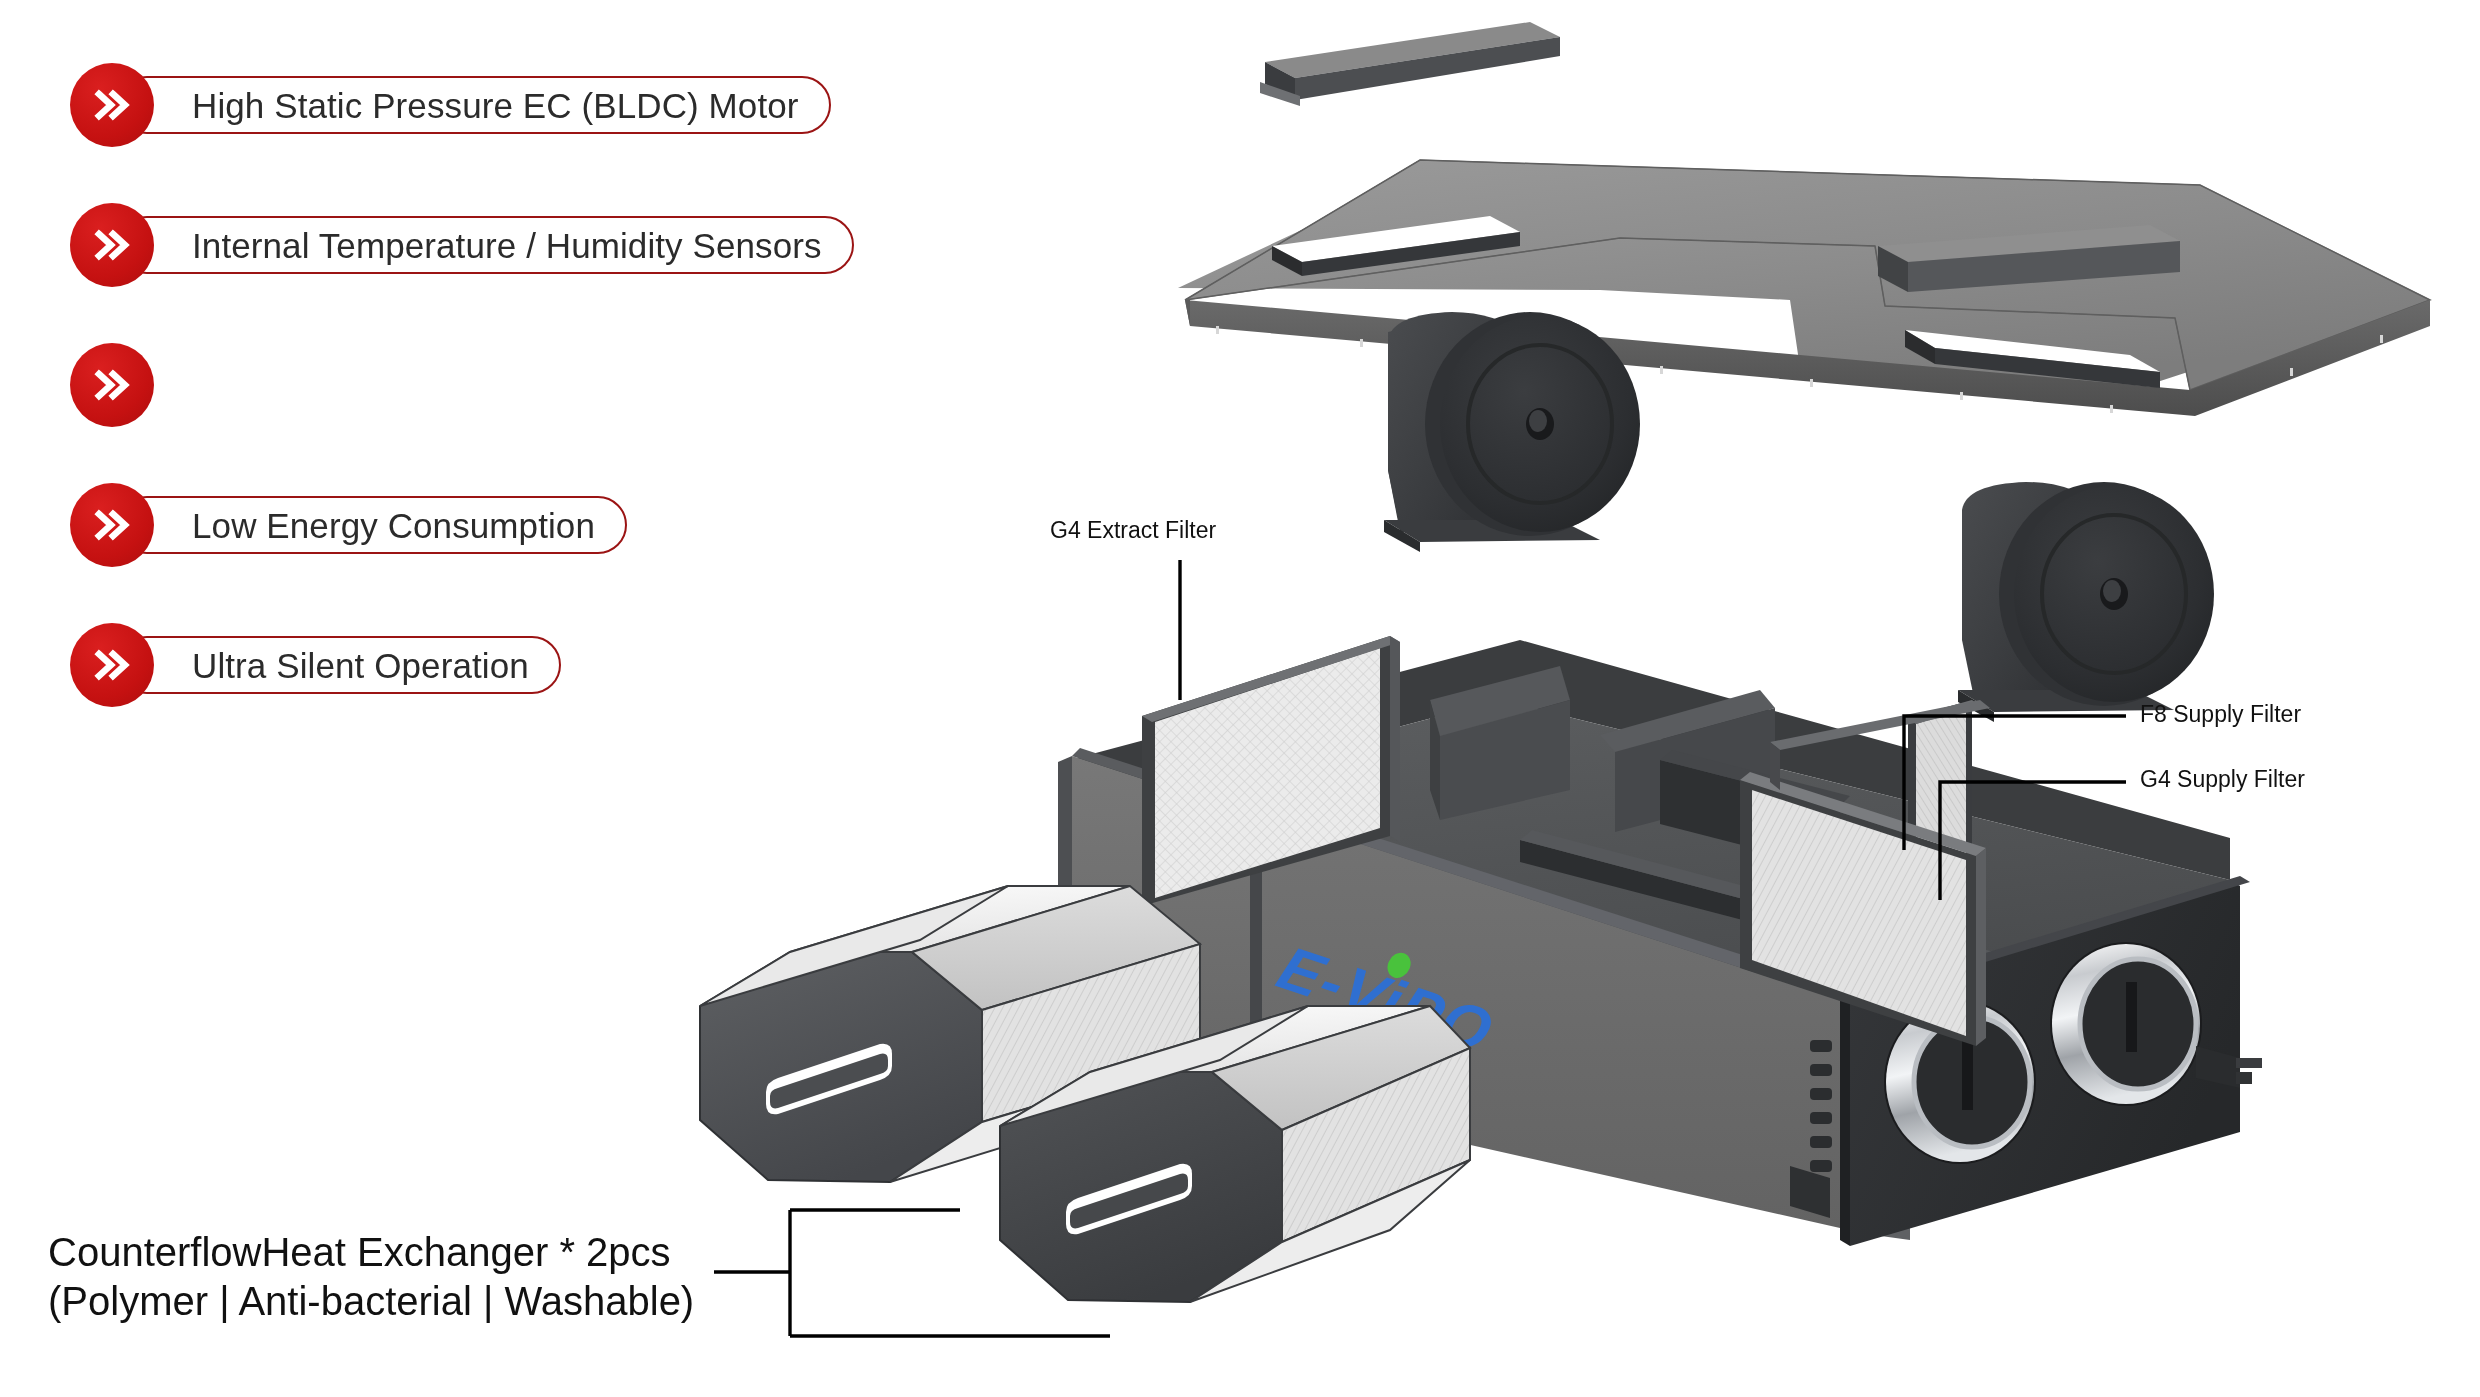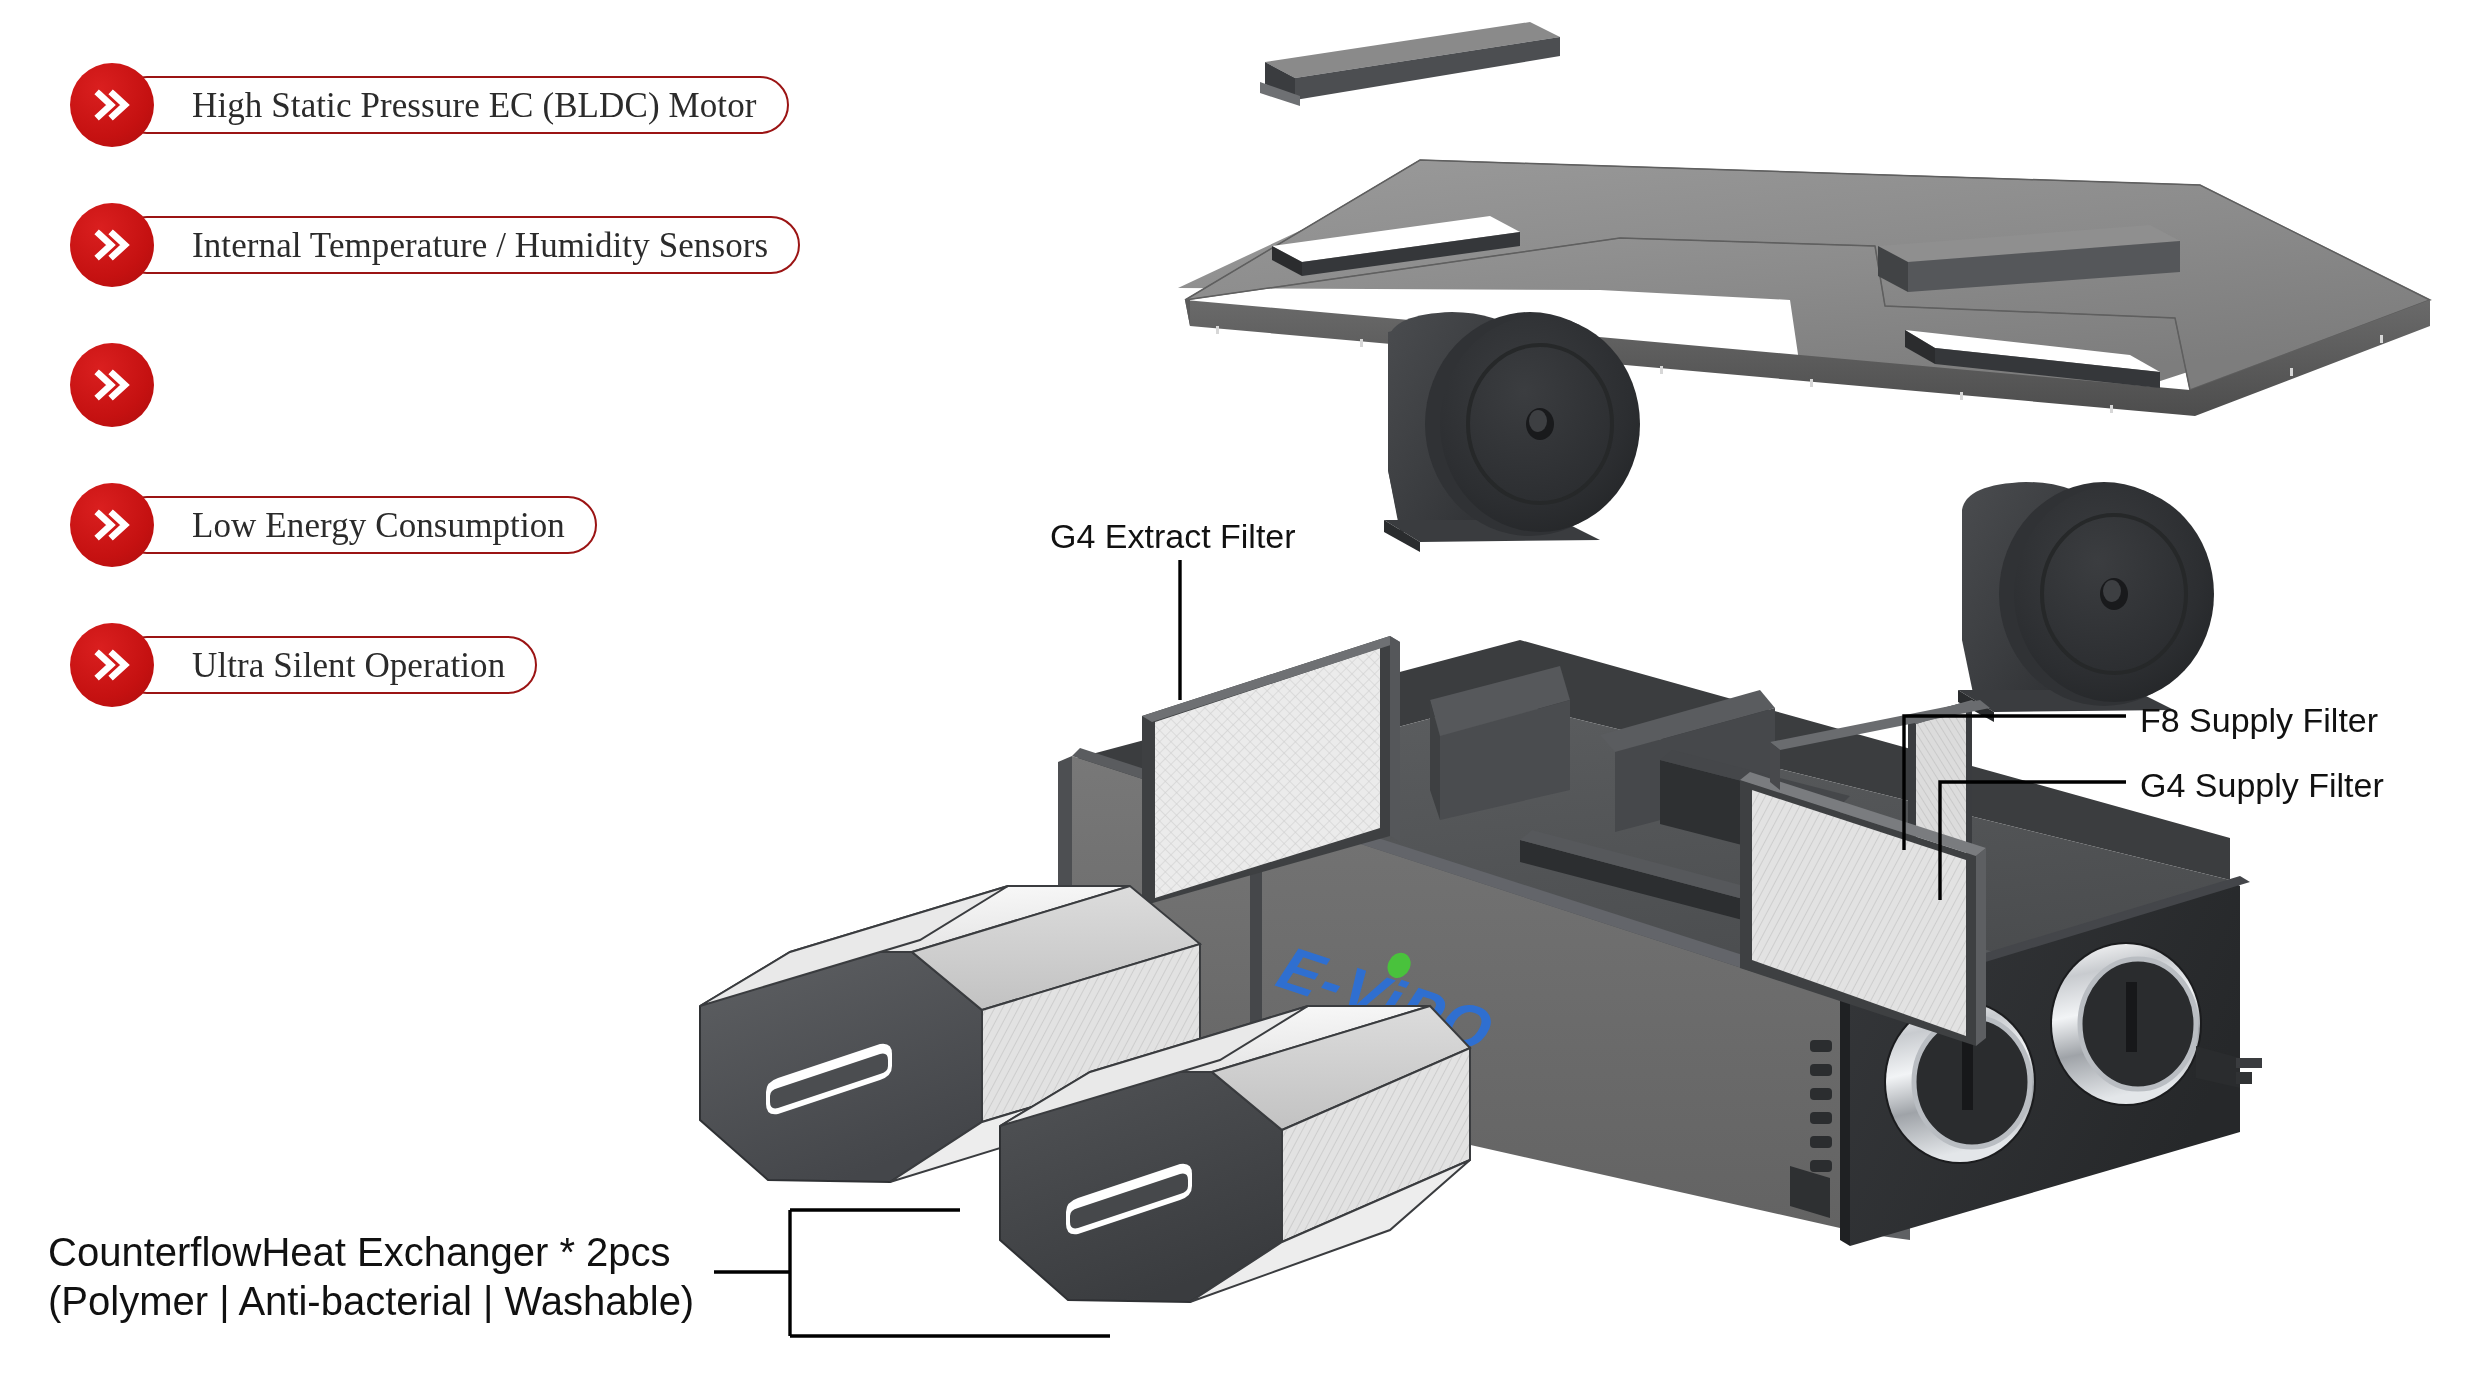--- a/index.html
+++ b/index.html
@@ -22,21 +22,20 @@
     left: 70px;
     top: 62px;
     width: 1000px;
   }
   .feature-row {
     position: relative;
     height: 86px;
     margin-bottom: 54px;
     display: flex;
     align-items: center;
-    font-family: Liberation Serif, serif;
   }
   .feature-pill {
     position: absolute;
     left: 48px;
     top: 50%;
     transform: translateY(-50%);
     height: 58px;
     border: 2.5px solid #9b1414;
     border-radius: 30px;
     background: #ffffff;
@@ -66,21 +65,21 @@
     z-index: 3;
     display: flex;
     align-items: center;
     justify-content: center;
   }
   .feature-badge svg { display:block; }
 
   
   .callout {
     position: absolute;
-    font-size: 34px;
+    font-size: 23px;
     color: #111111;
     white-space: nowrap;
     line-height: 1.22;
   }
   #callout-g4-extract { left: 1050px; top: 516px; }
   #callout-f8-supply  { left: 2140px; top: 700px; }
   #callout-g4-supply  { left: 2140px; top: 765px; }
   #callout-heat-exchanger { left: 48px; top: 1228px; font-size: 40px; }
   #callout-heat-exchanger .line2 { display:block; }
 

